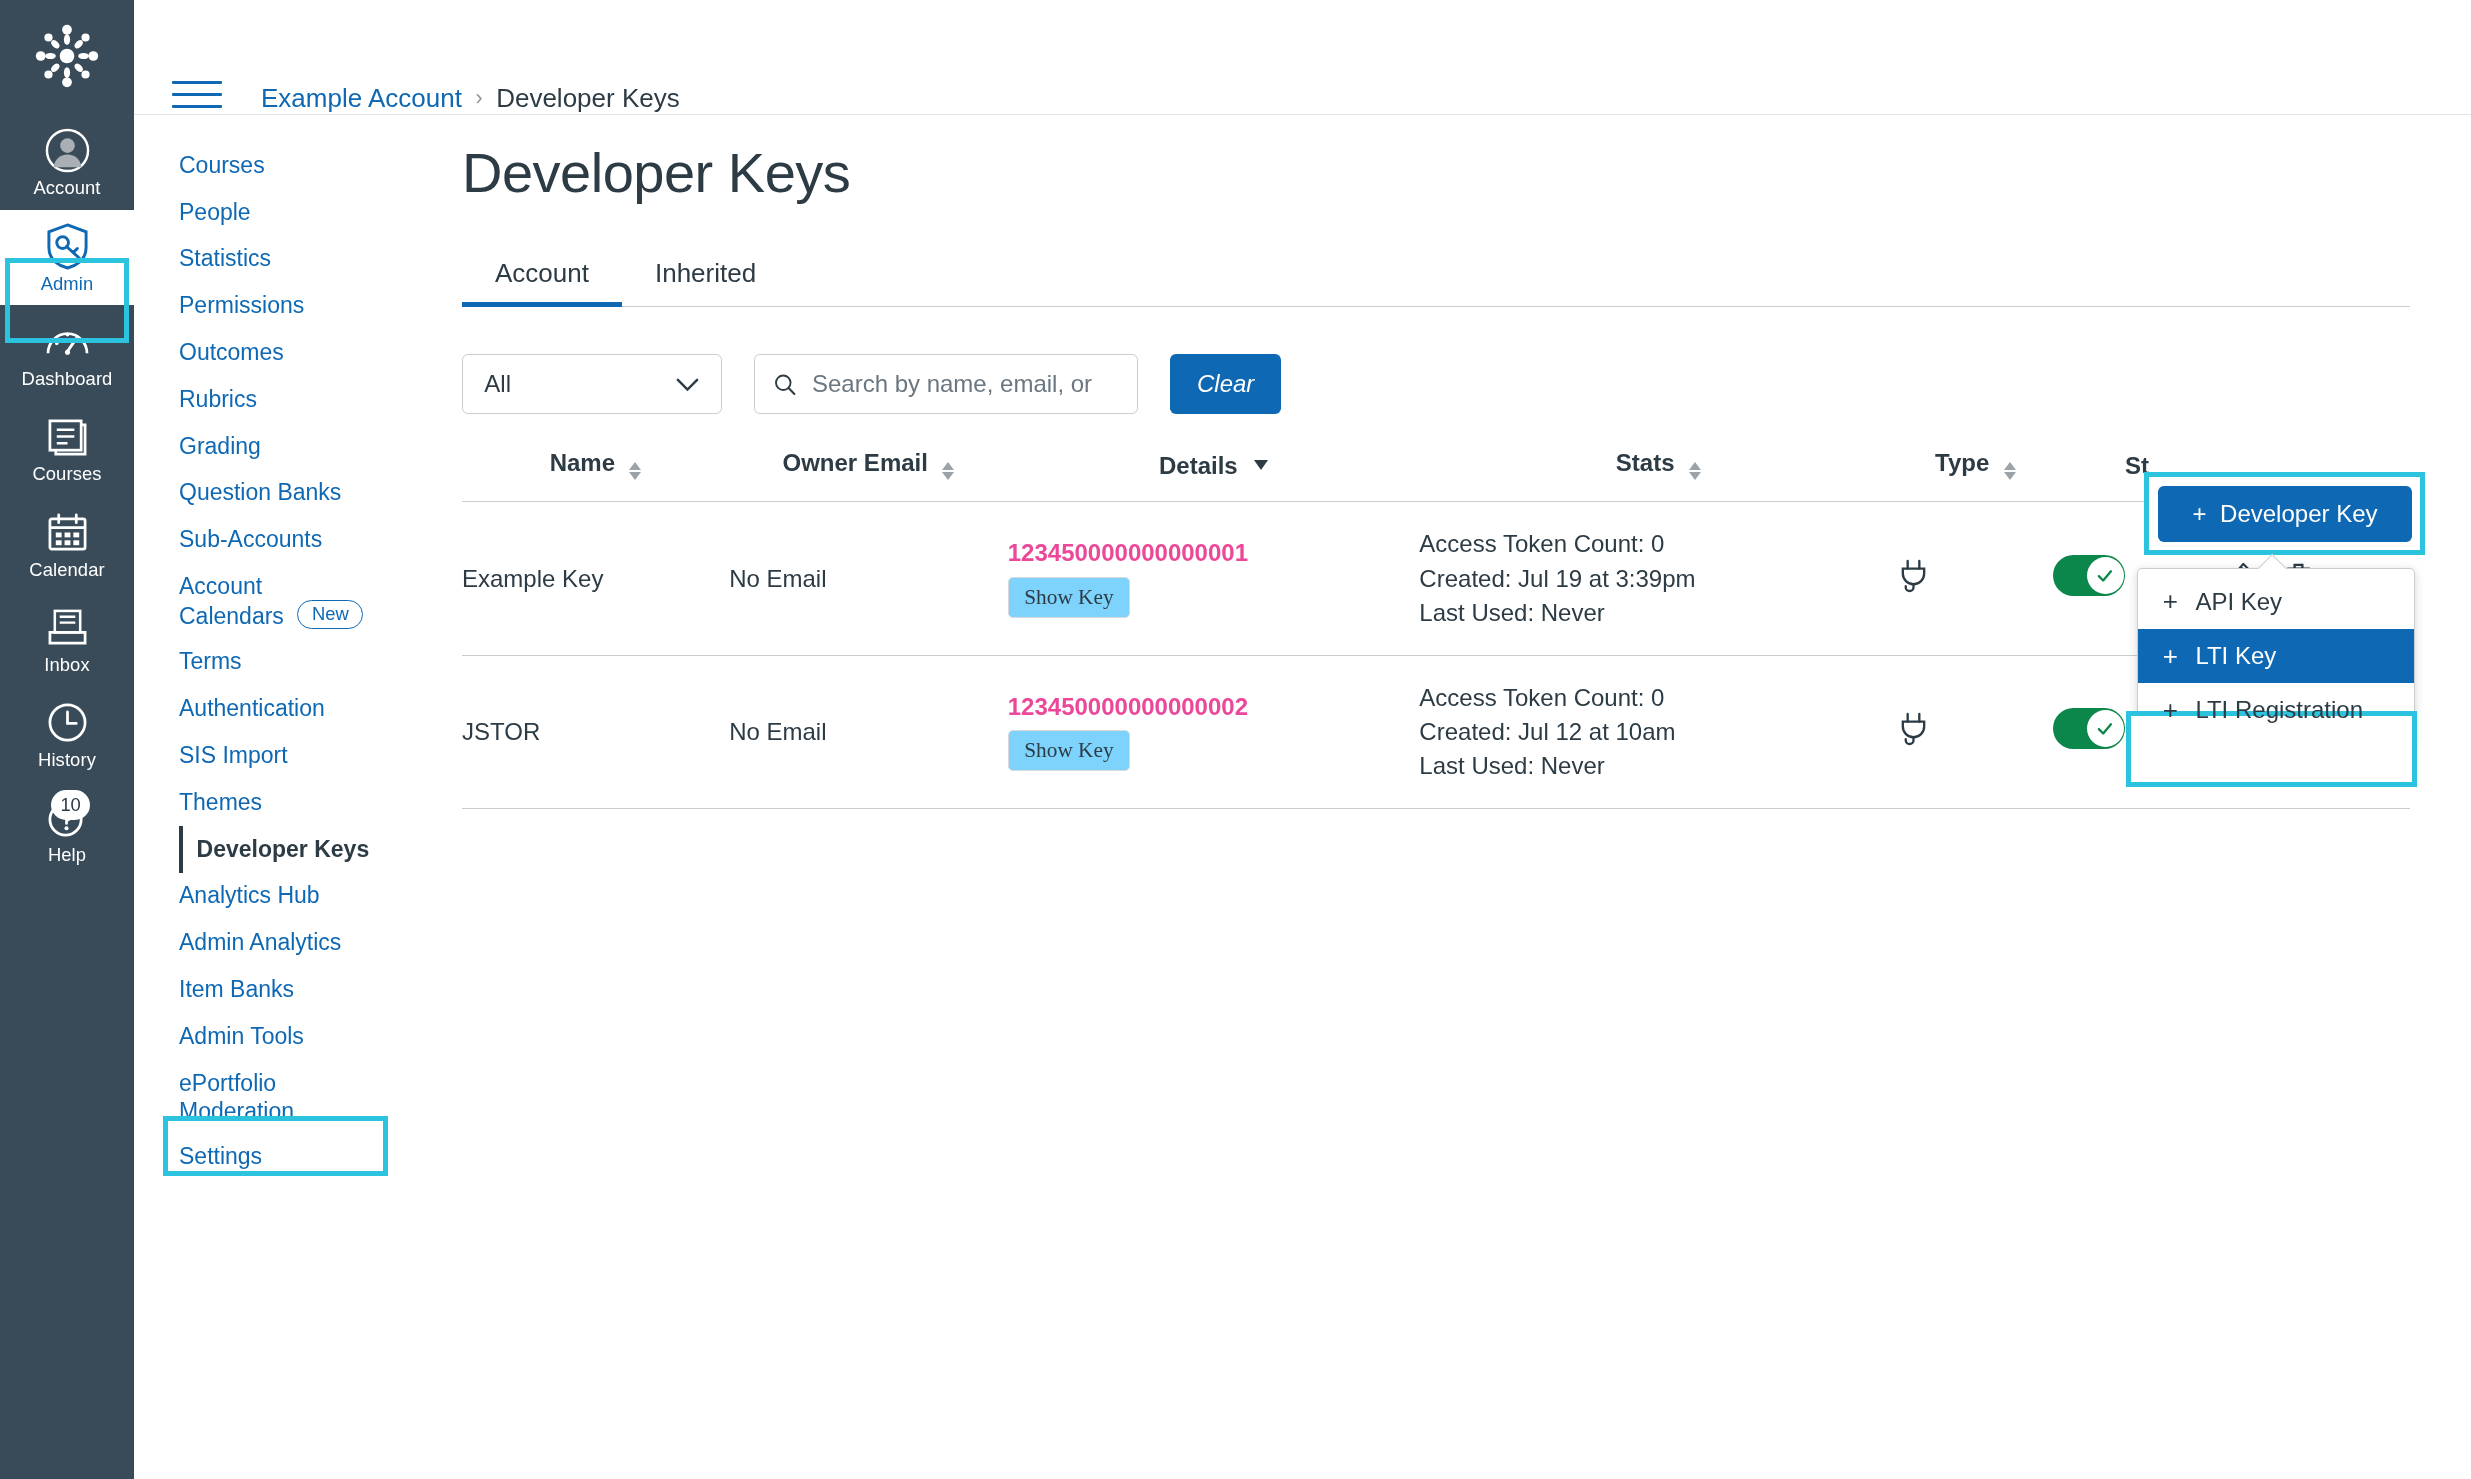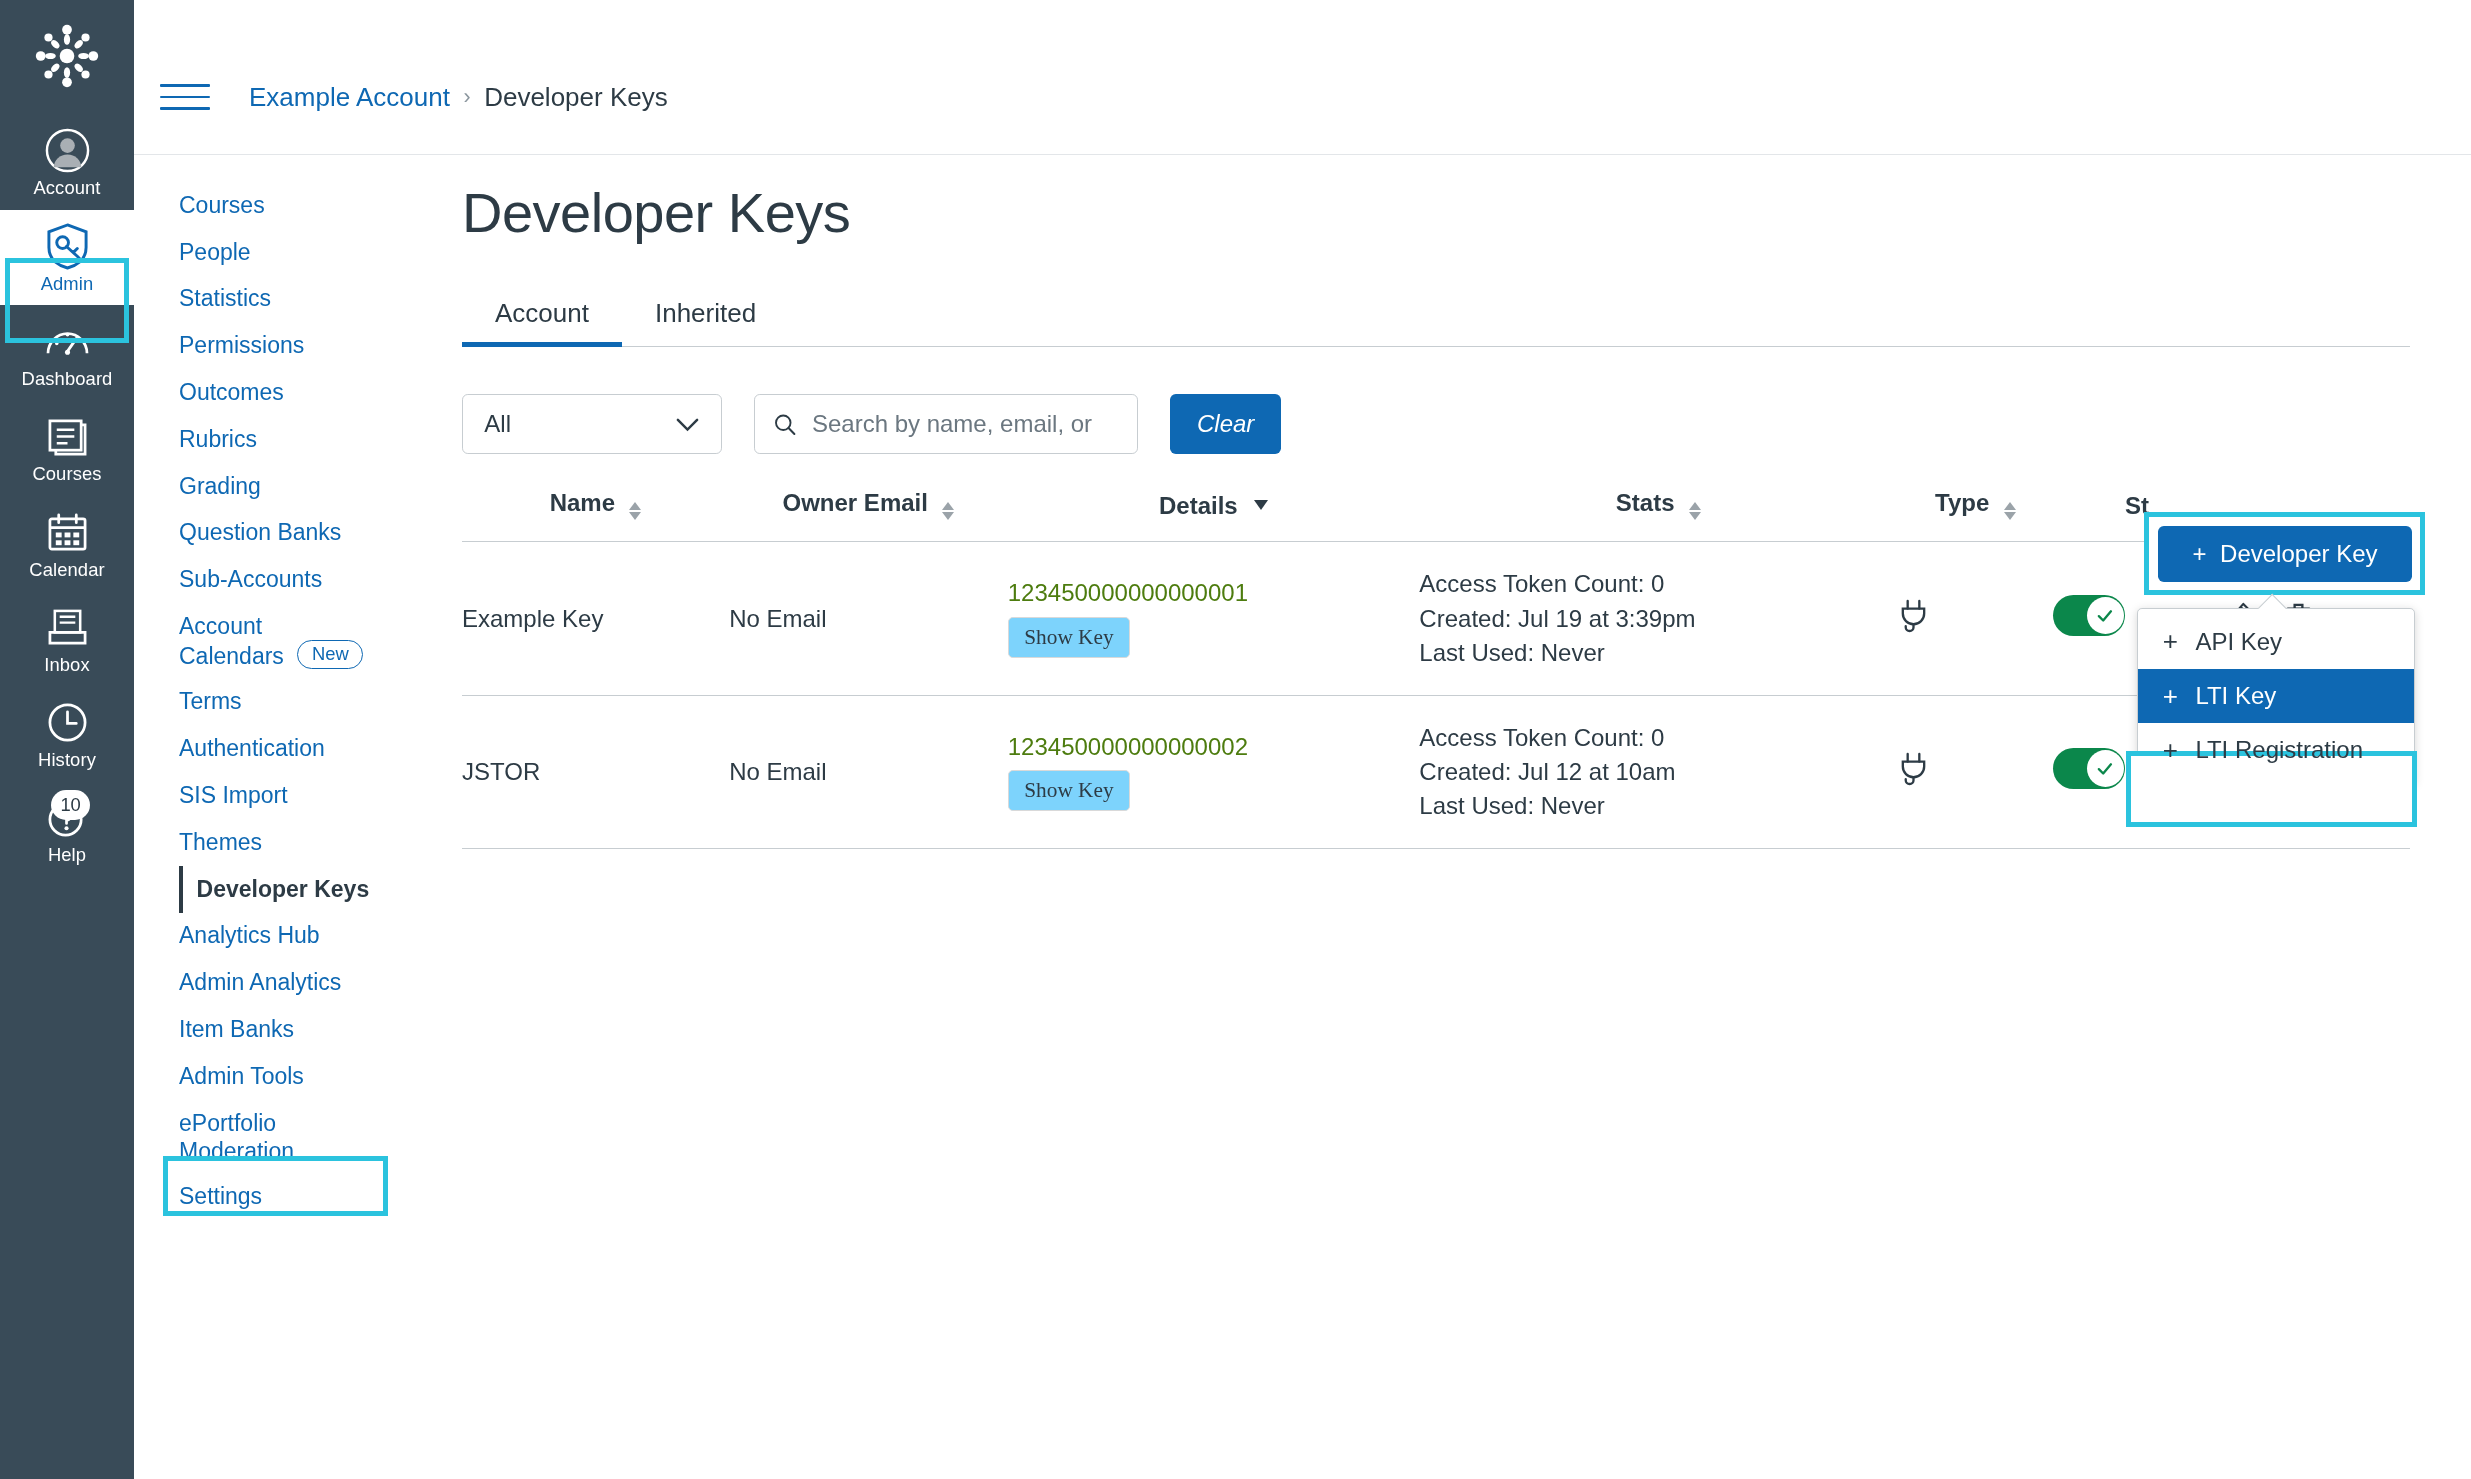--- a/index.html
+++ b/index.html
@@ -106,24 +106,23 @@
     flex-direction: column;
     min-width: 0;
     position: relative;
   }
 
   
   .topbar {
     height: 115px;
     flex: 0 0 115px;
     display: flex;
-    align-items: center;
-    padding-left: 26px;
+    align-items: flex-end;
+    padding-left: 38px;
     border-bottom: 1px solid #E3E6E9;
-    margin-top: 40px;
   }
   .hamburger {
     width: 50px;
     height: 39px;
     margin-right: 39px;
     display: flex;
     flex-direction: column;
     justify-content: center;
     gap: 8.7px;
     cursor: pointer;
@@ -424,21 +423,21 @@
   .caret-down {
     display: inline-block;
     width: 0; height: 0;
     border-left: 7.8px solid transparent;
     border-right: 7.8px solid transparent;
     border-top: 10.7px solid #2D3B45;
     margin-left: 9.7px;
     vertical-align: 3.9px;
   }
 
-  .key-id { font-size: 24px; color: #4d7c0f; margin-bottom: 9.7px; }
+  .key-id { font-size: 24px; color: #ec4899; margin-bottom: 9.7px; font-weight: bold; }
   .show-key-btn {
     background: #7dd3fc;
     border: 1px solid #D9D9D9;
     border-radius: 4.9px;
     font-size: 21.3px;
     color: #2D3B45;
     padding: 6.8px 15.5px;
     cursor: pointer;
     font-family: Liberation Serif, serif;
   }

